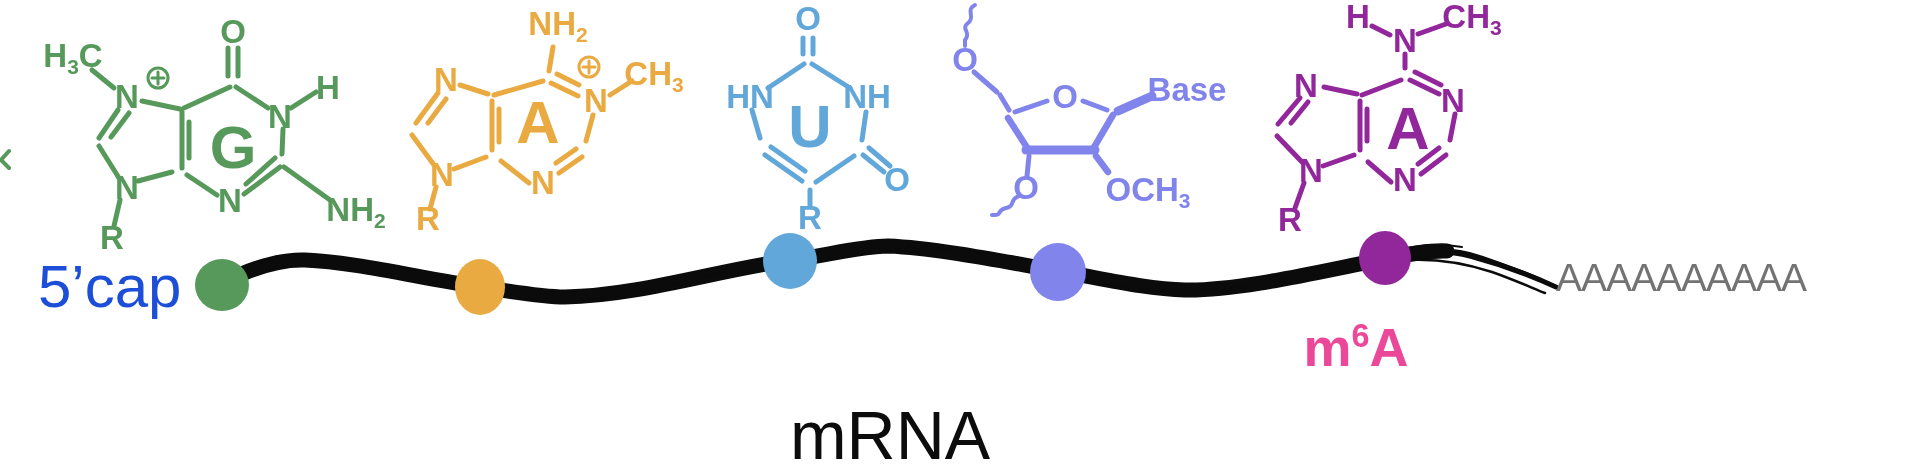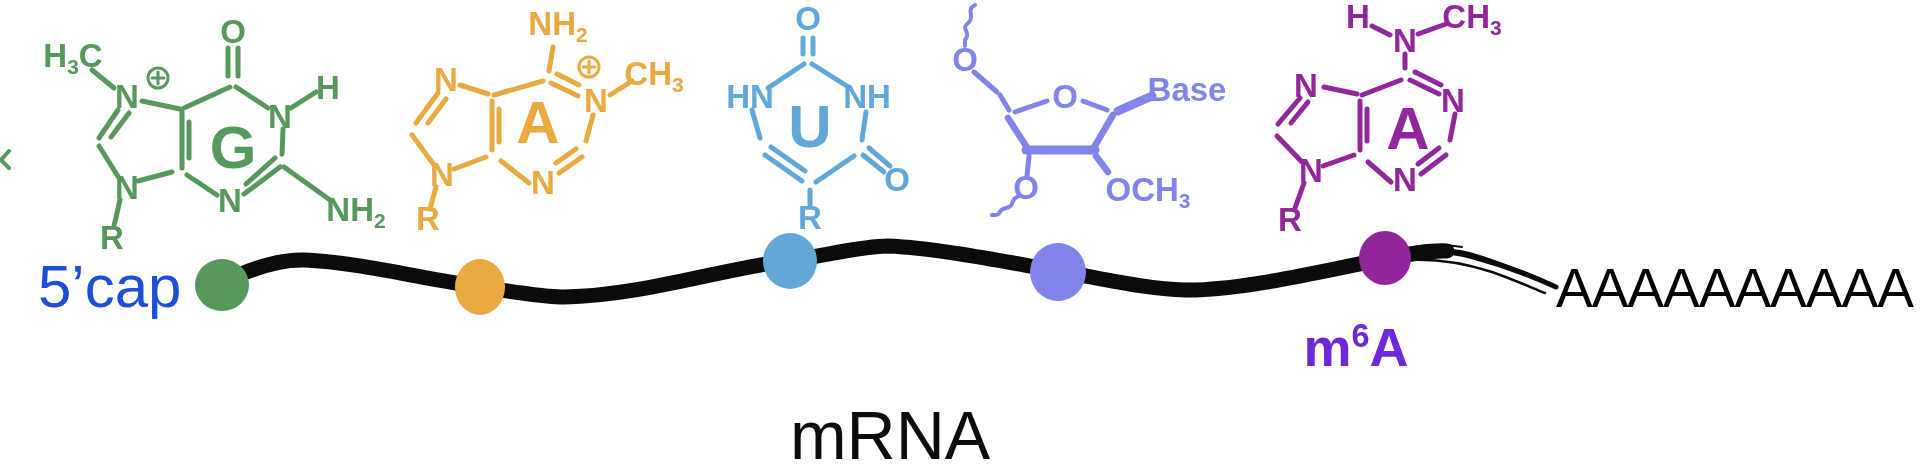--- a/index.html
+++ b/index.html
@@ -14,21 +14,21 @@
   .sb{font-size:21px;}
   .ring-letter{font-size:60px;font-weight:700;fill:currentColor;text-anchor:middle;}
   .charge circle{fill:none;stroke:currentColor;stroke-width:3;}
   .charge line{stroke-width:3;}
   .lbl{position:absolute;white-space:nowrap;}
   .mod-label{font-size:54px;font-weight:700;transform:translateX(-50%);}
   .mod-label sup{font-size:60%;}
   .mod-label sub{font-size:60%;}
   .cap-label{left:38px;top:252px;font-size:60px;color:#1d4ed8;}
   .mrna-label{left:890px;top:396px;font-size:68px;font-weight:400;color:#0c0c0c;transform:translateX(-50%);}
-  .polya-label{left:1556px;top:256px;font-size:55px;color:#000000;letter-spacing:-1px;}
+  .polya-label{left:1556px;top:256px;font-size:39px;color:#737373;letter-spacing:-1px;}
   .backbone path{fill:none;stroke-linecap:round;}
 </style>
 </head>
 <body>
 
 <div id="canvas">
 
   <svg class="struct" style="left: 20px; top: 8px; color: rgb(86, 153, 91);" width="360" height="245">
     <line x1="72" y1="62" x2="94" y2="80"></line>
     <line x1="98" y1="102" x2="79" y2="130"></line>
@@ -192,19 +192,19 @@
     <ellipse cx="1058" cy="272" rx="28" ry="29" fill="currentColor" style="color: rgb(129, 132, 234);"></ellipse>
     <ellipse cx="1385" cy="258" rx="26" ry="27" fill="currentColor" style="color: rgb(146, 39, 156);"></ellipse>
   </svg>
 
   <div class="lbl cap-label">5’cap</div>
 
 
 
 
 
-  <div class="lbl mod-label" style="left: 1356px; top: 316px; color: #6d28d9;"><span>m</span><sup>6</sup><span>A</span></div>
+  <div class="lbl mod-label" style="left: 1356px; top: 316px; color: #ec4899;"><span>m</span><sup>6</sup><span>A</span></div>
 
   <div class="lbl mrna-label">mRNA</div>
 
   <div class="lbl polya-label">AAAAAAAAAA</div>
 
 </div>
 
 </body></html>

